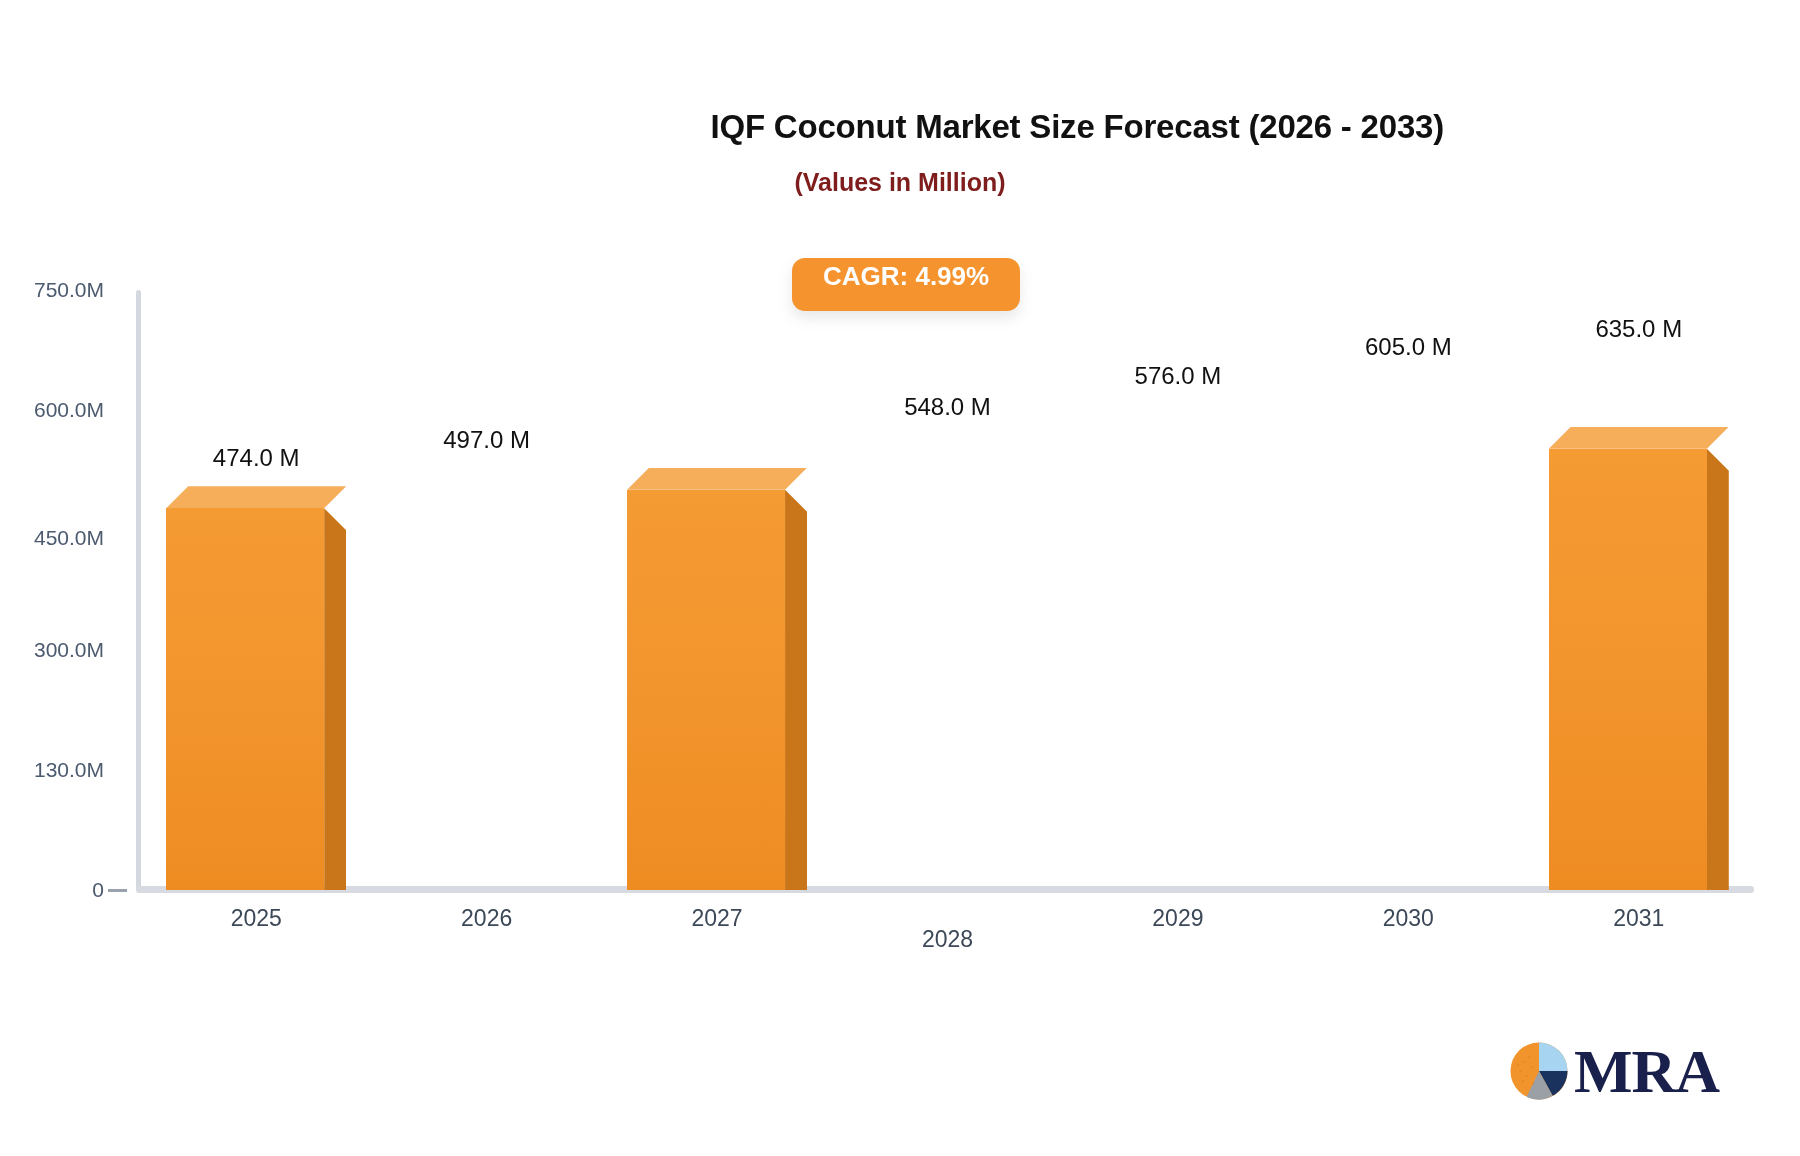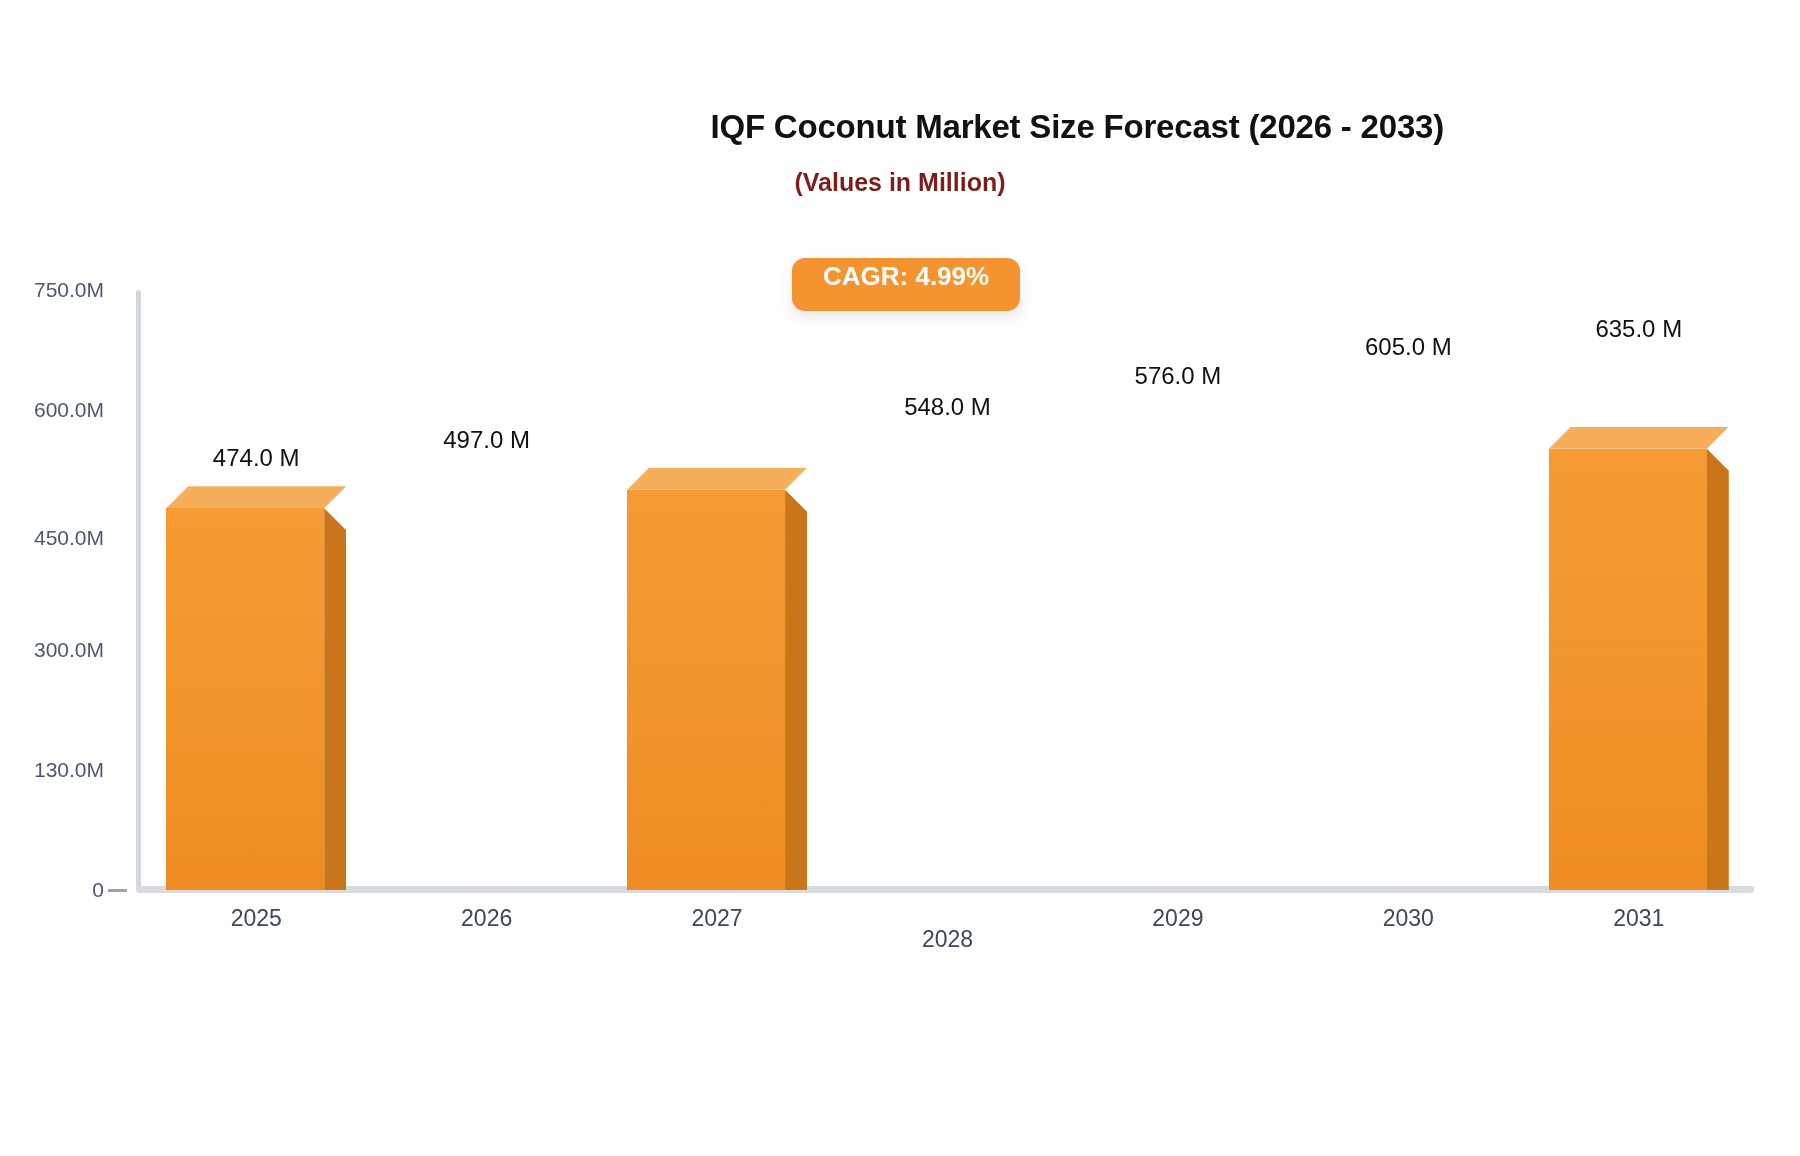--- a/index.html
+++ b/index.html
@@ -146,20 +146,39 @@
         <div class="bar-label" style="bottom: 499.872px; margin-top: 48px;">576.0 M</div>
       </div>
       <div class="bar-slot" style="left: 1152.14px; width: 230.429px;">
         <div class="bar-label" style="bottom: 529px;">605.0 M</div>
       </div>
       <div class="bar-slot" style="left: 1382.57px; width: 230.429px;">
         <div class="bar-label" style="bottom: 547.387px;">635.0 M</div>
       </div>
     </div>
 
+  <div class="logo">
+    <svg class="logo-mark" viewBox="0 0 100 100">
+      <circle cx="50" cy="50" r="46" fill="#F2942C"></circle>
+      <path d="M50 50 L50 4 A46 46 0 0 1 96 50 Z" fill="#A7D4F0"></path>
+      <path d="M50 50 L96 50 A46 46 0 0 1 72 90 Z" fill="#19325E"></path>
+      <path d="M50 50 L72 90 A46 46 0 0 1 30 92 Z" fill="#9AA0A6"></path>
+      <g fill="#E07B12" opacity="0.55">
+        <circle cx="26" cy="36" r="1.6"></circle>
+          <circle cx="34" cy="28" r="1.6"></circle>
+        <circle cx="20" cy="50" r="1.6"></circle>
+          <circle cx="30" cy="58" r="1.6"></circle>
+        <circle cx="24" cy="66" r="1.6"></circle>
+          <circle cx="38" cy="44" r="1.6"></circle>
+        <circle cx="16" cy="40" r="1.6"></circle>
+          <circle cx="40" cy="70" r="1.6"></circle>
+      </g>
+    </svg>
+    <span class="logo-text">MRA</span>
+  </div>
 
 <div class="xlabel" style="position: absolute; left: 141px; width: 230.429px; top: 905px;">2025</div>
     <div class="xlabel" style="position: absolute; left: 371.429px; width: 230.429px; top: 905px;">2026</div>
     <div class="xlabel" style="position: absolute; left: 601.857px; width: 230.429px; top: 905px;">2027</div>
     <div class="xlabel" style="position: absolute; left: 832.286px; width: 230.429px; top: 905px; margin-top: 21px;">2028</div>
     <div class="xlabel" style="position: absolute; left: 1062.71px; width: 230.429px; top: 905px;">2029</div>
     <div class="xlabel" style="position: absolute; left: 1293.14px; width: 230.429px; top: 905px;">2030</div>
     <div class="xlabel" style="position: absolute; left: 1523.57px; width: 230.429px; top: 905px;">2031</div>
   </div>
 

